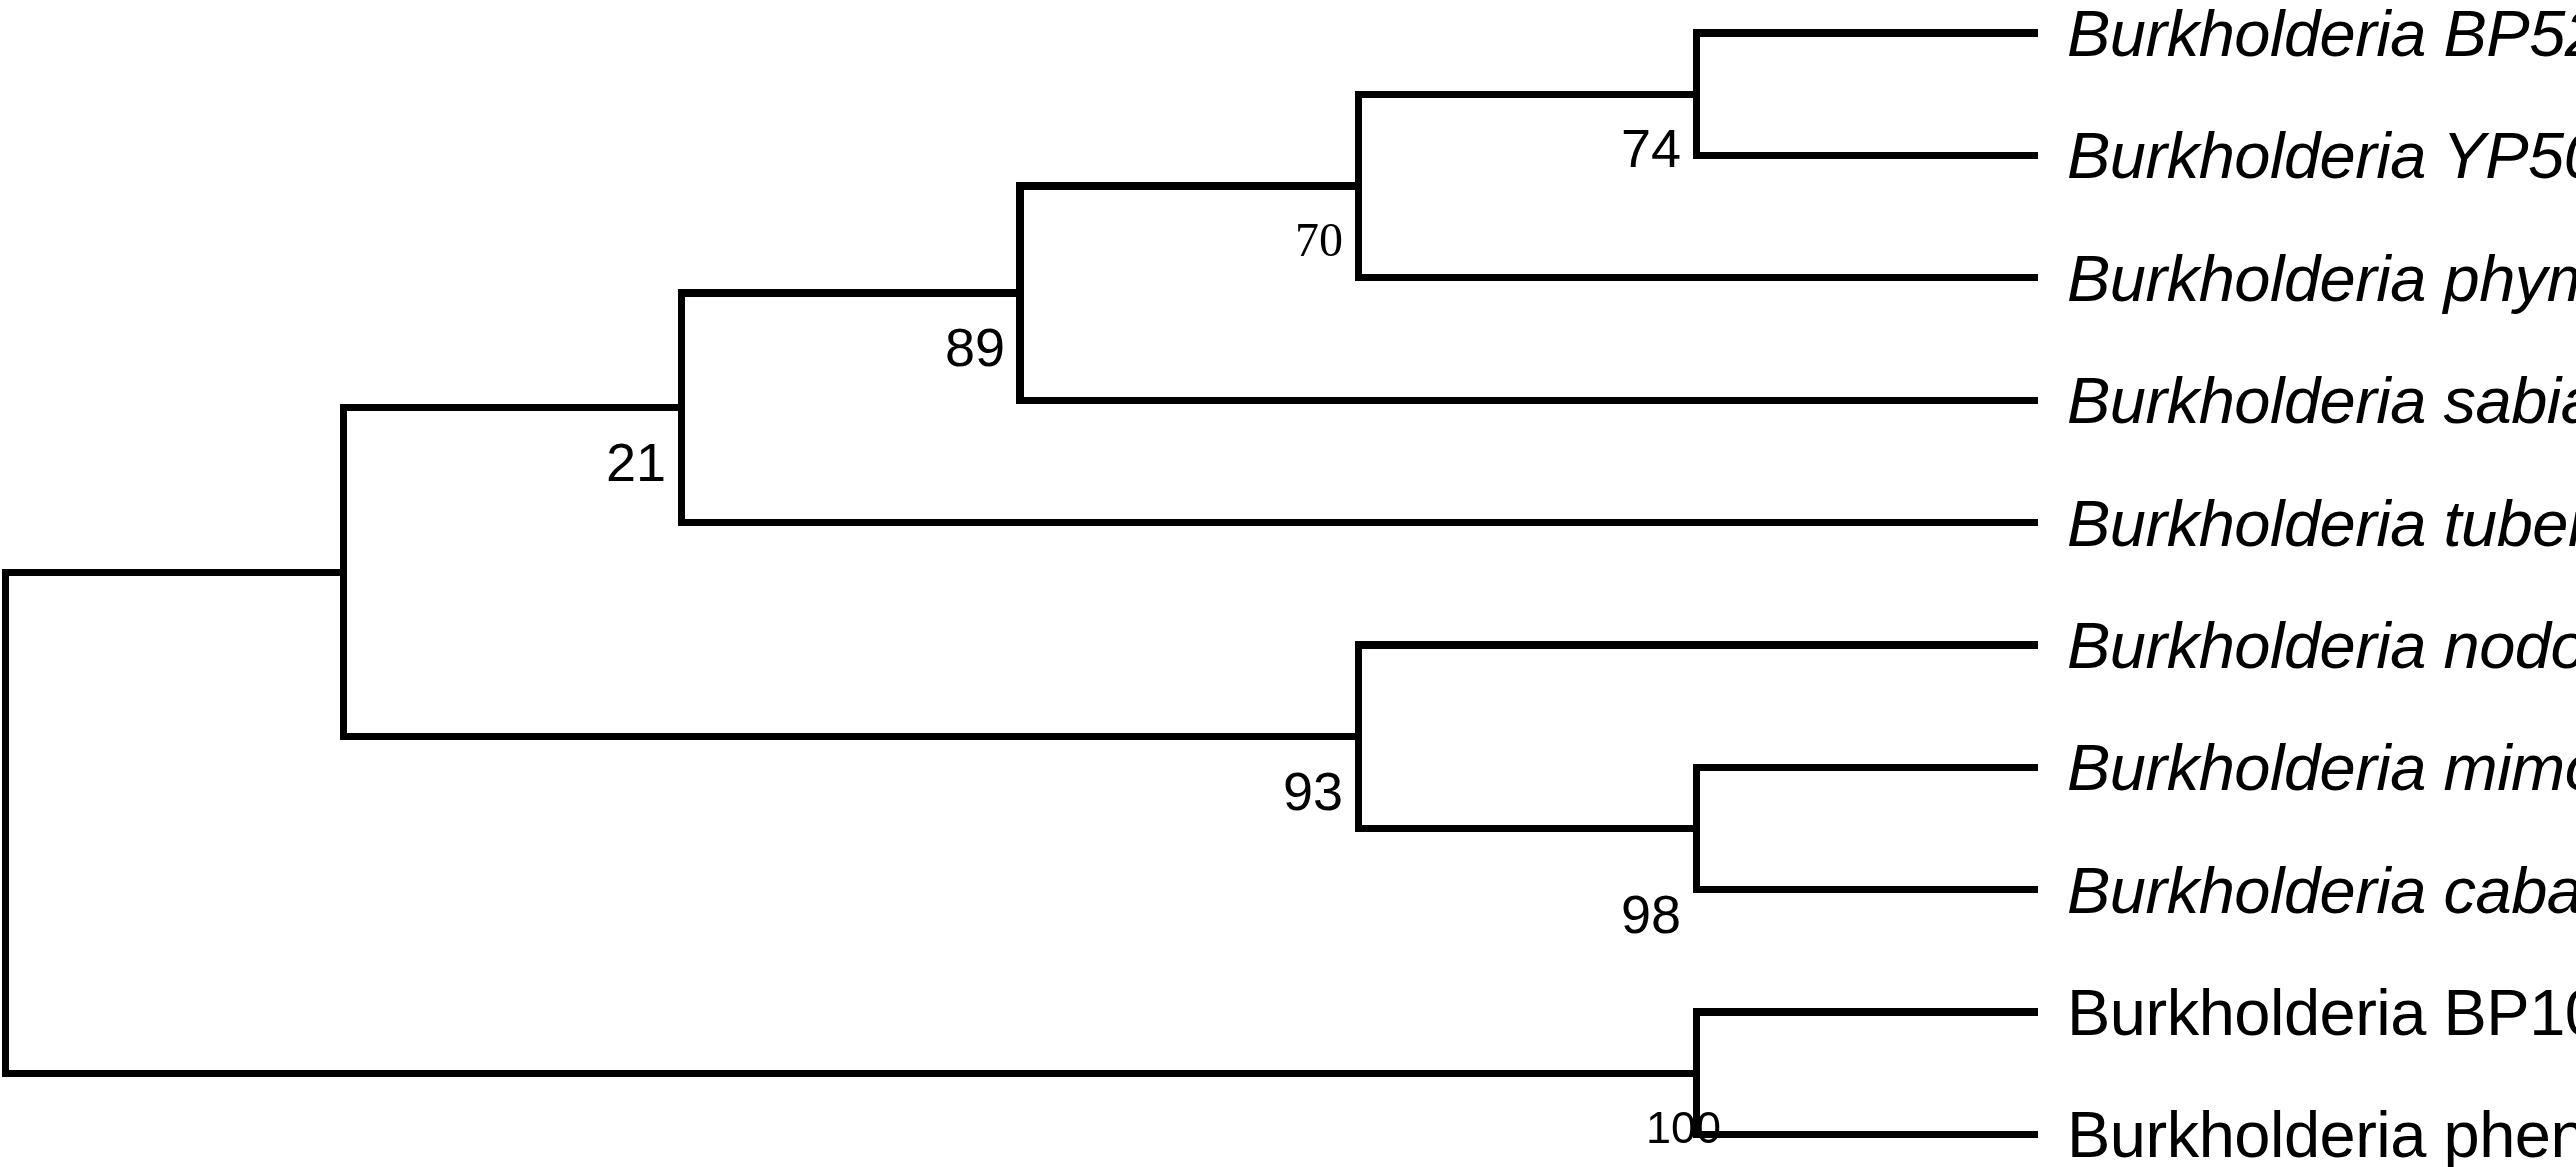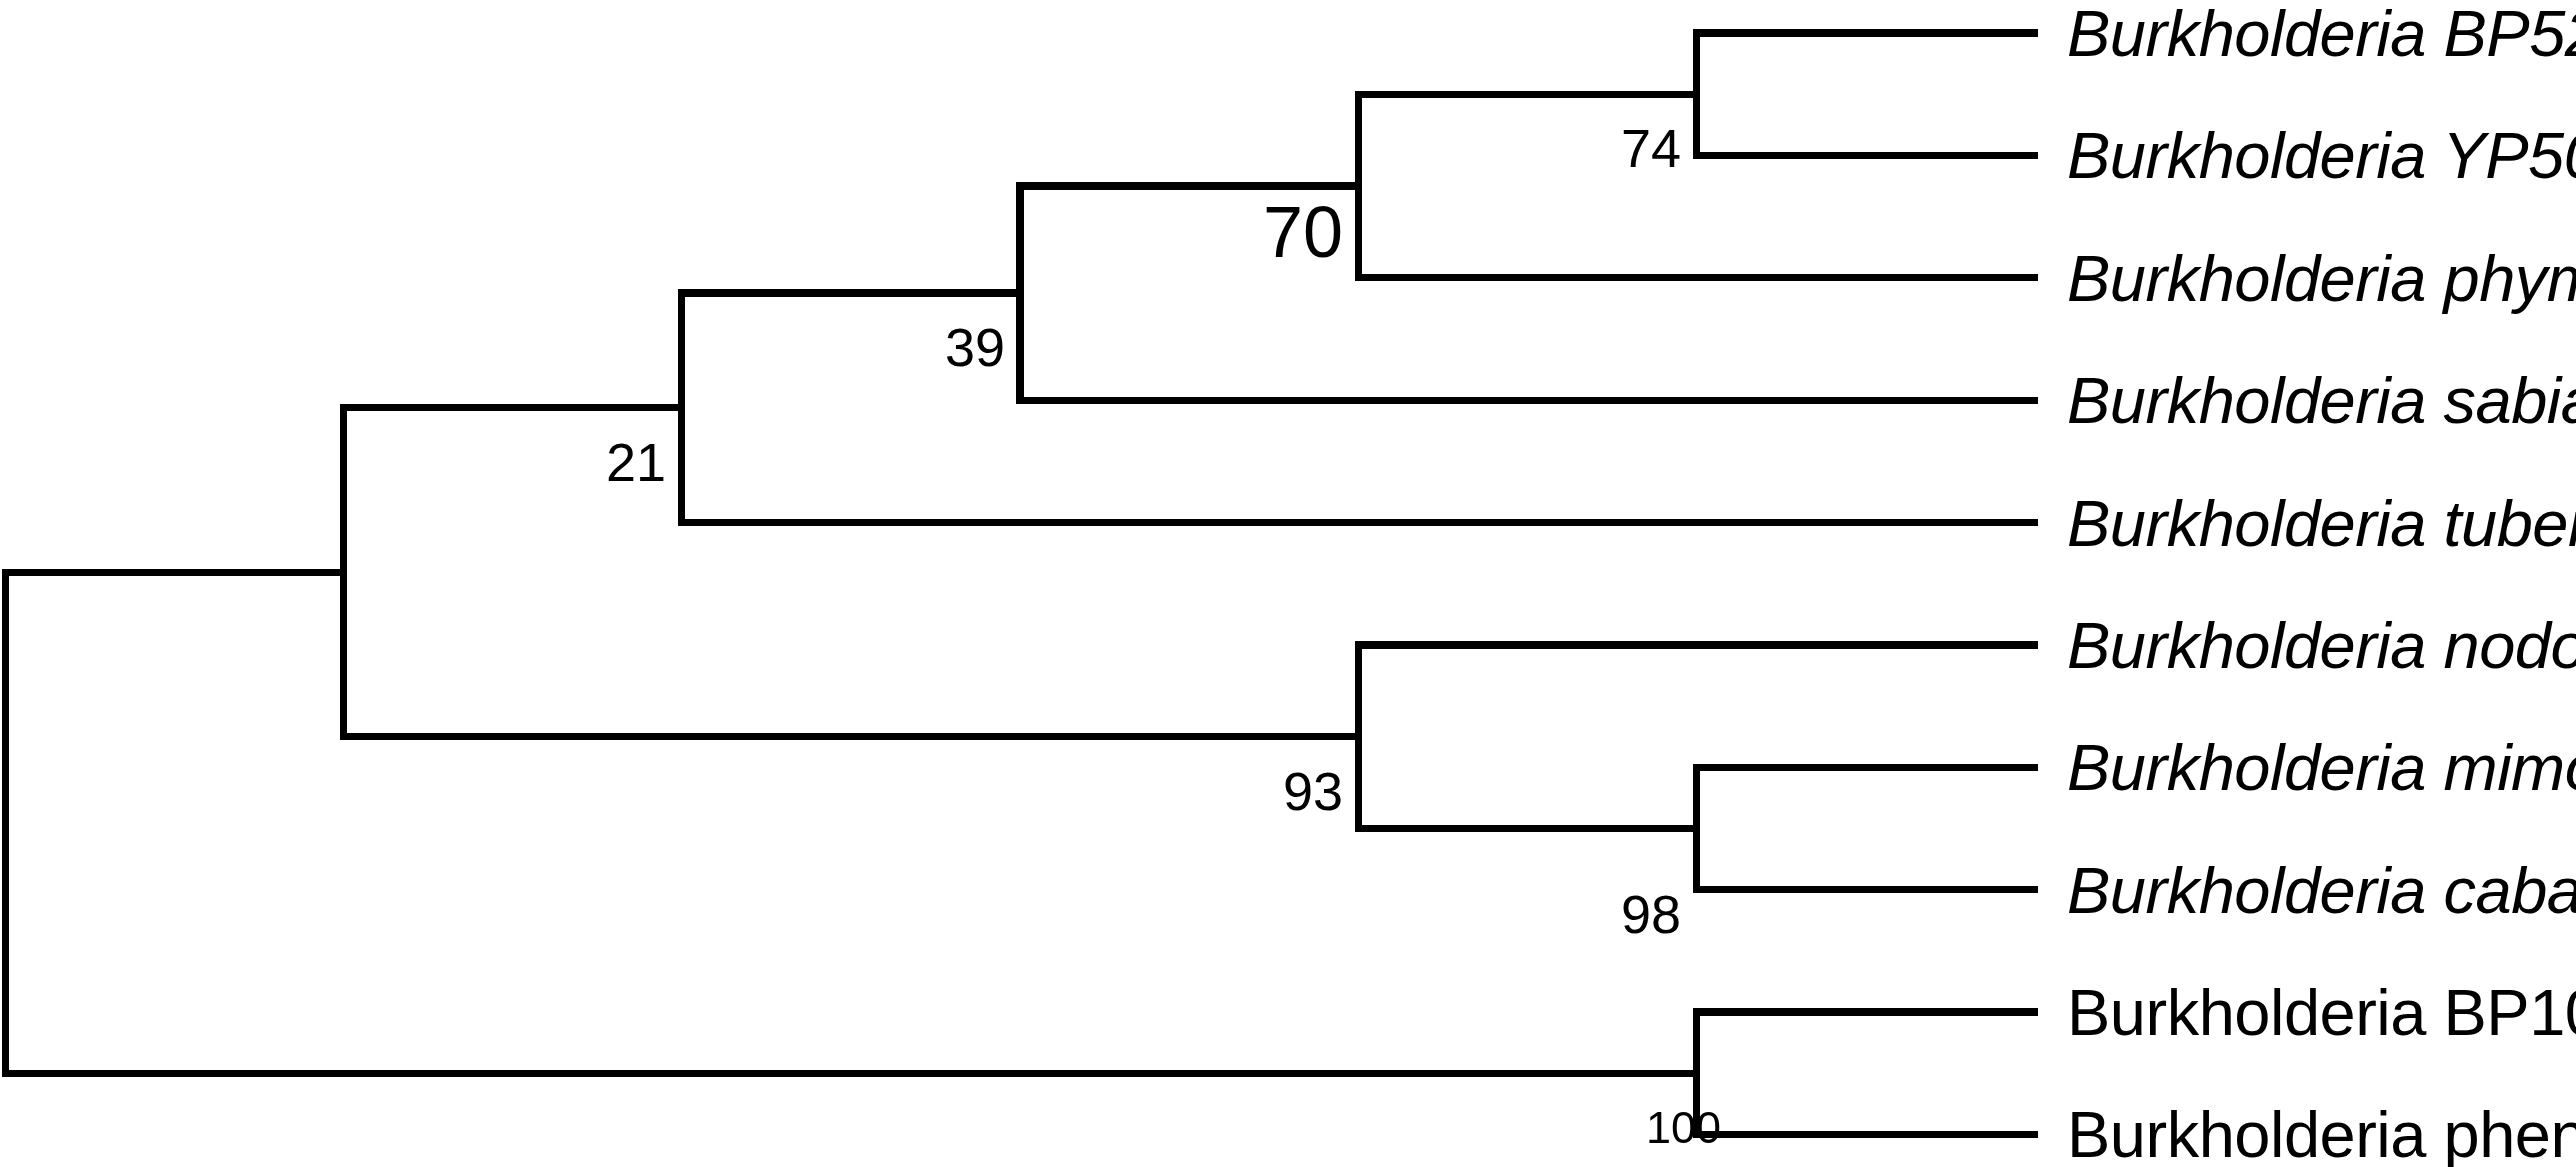--- a/index.html
+++ b/index.html
@@ -50,22 +50,22 @@
       <line x1="3293.3333333333335" y1="1489.3333333333333" x2="3293.3333333333335" y2="1726.888888888889" stroke="#000000" stroke-width="14" stroke-linecap="square" shape-rendering="crispEdges"></line>
       <line x1="3293.3333333333335" y1="1489.3333333333333" x2="3950" y2="1489.3333333333333" stroke="#000000" stroke-width="14" stroke-linecap="square" shape-rendering="crispEdges"></line>
       <line x1="3293.3333333333335" y1="1726.888888888889" x2="3950" y2="1726.888888888889" stroke="#000000" stroke-width="14" stroke-linecap="square" shape-rendering="crispEdges"></line>
       <line x1="10" y1="2083.222222222222" x2="3293.3333333333335" y2="2083.222222222222" stroke="#000000" stroke-width="14" stroke-linecap="square" shape-rendering="crispEdges"></line>
       <line x1="3293.3333333333335" y1="1964.4444444444443" x2="3293.3333333333335" y2="2202" stroke="#000000" stroke-width="14" stroke-linecap="square" shape-rendering="crispEdges"></line>
       <line x1="3293.3333333333335" y1="1964.4444444444443" x2="3950" y2="1964.4444444444443" stroke="#000000" stroke-width="14" stroke-linecap="square" shape-rendering="crispEdges"></line>
       <line x1="3293.3333333333335" y1="2202" x2="3950" y2="2202" stroke="#000000" stroke-width="14" stroke-linecap="square" shape-rendering="crispEdges"></line>
     </svg>
   <div id="labels-layer">
       <div class="boot-label" style="left: 666px; top: 462px; font-size: 54px;">21</div>
-      <div class="boot-label" style="left: 1005px; top: 347px; font-size: 54px;">39</div>
-      <div class="boot-label" style="left: 1343px; top: 232px; font-size: 72px;">70</div>
+      <div class="boot-label" style="left: 1005px; top: 347px; font-size: 54px;">89</div>
+      <div class="boot-label" style="left: 1343px; top: 240px; font-size: 48px; font-family: Liberation Serif, serif;">70</div>
       <div class="boot-label" style="left: 1681px; top: 148px; font-size: 54px;">74</div>
       <div class="boot-label" style="left: 1343px; top: 791px; font-size: 54px;">93</div>
       <div class="boot-label" style="left: 1681px; top: 883px; font-size: 54px; margin-top: 31px;">98</div>
       <div class="boot-label" style="left: 1681px; top: 1127px; font-size: 45px; margin-left: 40px;">100</div>
       <div class="tip-label it" style="left: 2067px; top: 33px; font-size: 65px;"><span class="tname">Burkholderia BP52.3*</span></div>
       <div class="tip-label it" style="left: 2067px; top: 155px; font-size: 65px;"><span class="tname">Burkholderia YP50.2</span></div>
       <div class="tip-label it" style="left: 2067px; top: 278px; font-size: 65px;"><span class="tname">Burkholderia phymatum STM3675</span></div>
       <div class="tip-label it" style="left: 2067px; top: 400px; font-size: 65px;"><span class="tname">Burkholderia sabiae STM7315</span></div>
       <div class="tip-label it" style="left: 2067px; top: 523px; font-size: 65px;"><span class="tname">Burkholderia tuberum STM3649</span></div>
       <div class="tip-label it" style="left: 2067px; top: 645px; font-size: 65px;"><span class="tname">Burkholderia nodosa STM7353</span></div>

